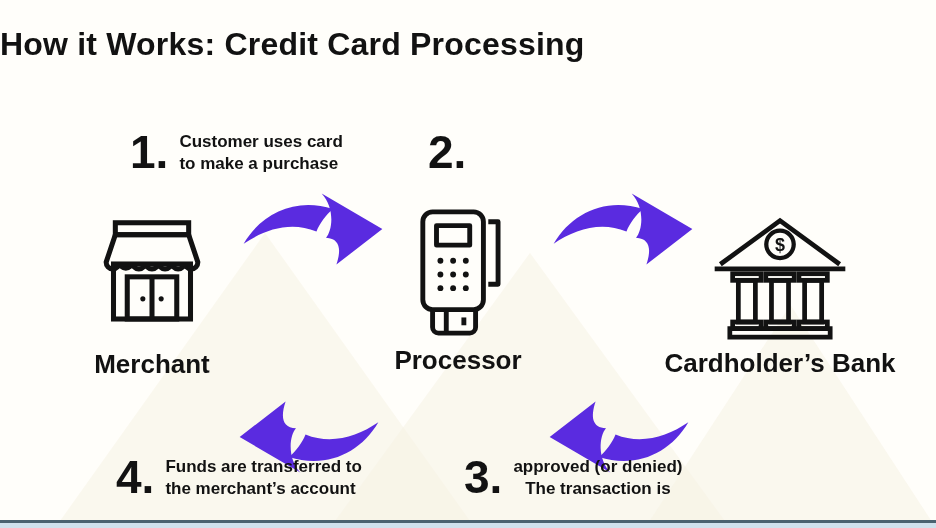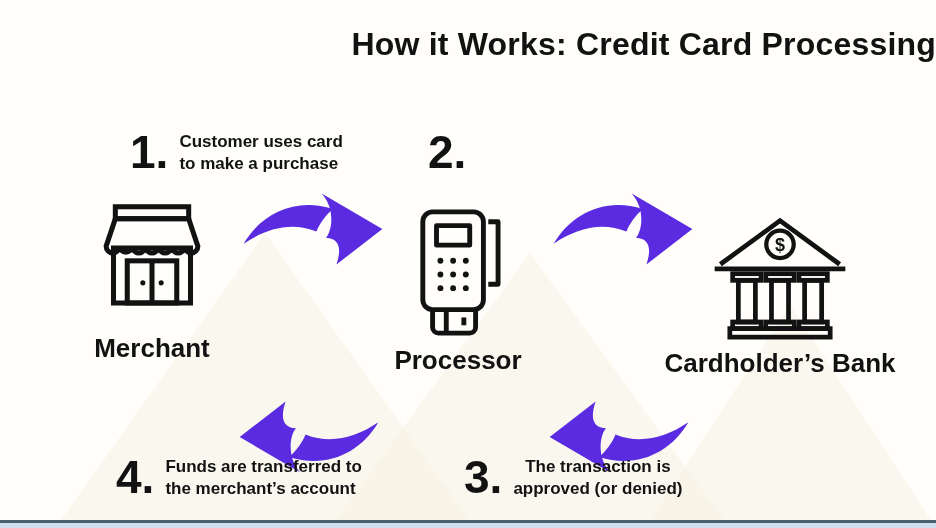--- a/index.html
+++ b/index.html
@@ -5,21 +5,21 @@
   :root{
     --arrow:#5a2be0; --ink:#121212; --background:#fffefa;
     --watermark:#f5f3e4; --footer-line:#4a626f; --footer-strip:#cfe1ec;
   }
   html,body{margin:0;padding:0;}
   body{font-family:"Liberation Sans",sans-serif;background:#fff;}
   .stage{position:relative;width:936px;height:528px;background:var(--background);overflow:hidden;}
   .tri{position:absolute;background:var(--watermark);opacity:.55;
        clip-path:polygon(50% 0,0 100%,100% 100%);z-index:0;}
   .layer{position:absolute;inset:0;z-index:1;}
-  .title{position:absolute;left:0;right:0;top:26px;text-align:right;
+  .title{position:absolute;left:0;right:0;top:26px;text-align:left;
          font-size:32px;font-weight:700;color:var(--ink);letter-spacing:.2px;}
   .step{position:absolute;display:flex;align-items:flex-start;color:var(--ink);}
   .step-number{font-size:46px;font-weight:700;line-height:.95;margin-right:11px;}
   .step-text{font-size:17px;font-weight:700;line-height:1.32;}
   .step-text.center{text-align:center;}
   .entity{position:absolute;display:flex;flex-direction:column;align-items:center;color:var(--ink);}
   .entity .icon{color:var(--ink);line-height:0;}
   .entity-label{font-size:26px;font-weight:700;margin-top:8px;white-space:nowrap;}
   .arrow{position:absolute;color:var(--arrow);line-height:0;}
   .arrow.flip svg{transform:rotate(180deg);}
@@ -61,21 +61,21 @@
       </svg>
     </div>
 
     <div class="arrow" style="left:542px;top:190px;">
       <svg width="162" height="78" viewBox="0 0 170 90" fill="currentColor">
         <path d="M5,62 C26,26 66,8 108,22 C100,29 93,38 89,48 C60,36 30,45 5,62 Z"></path>
         <path d="M95,4 L165,45 L112,86 C118,68 116,56 100,55 C108,46 110,20 95,4 Z"></path>
       </svg>
     </div>
 
-    <div class="entity" style="left:62px;top:204px;width:180px;">
+    <div class="entity" style="left:62px;top:220px;width:180px;">
       <span class="icon">
         <svg width="110" height="121" viewBox="0 0 120 132" fill="none" stroke="currentColor" stroke-width="5.5" stroke-linejoin="miter">
           <rect x="20" y="3" width="80" height="13"></rect>
           <path d="M10,46 L20,16 L100,16 L110,46
                    a7.15,7.5 0 0 1 -14.3,0 a7.15,7.5 0 0 1 -14.3,0 a7.15,7.5 0 0 1 -14.3,0
                    a7.15,7.5 0 0 1 -14.3,0 a7.15,7.5 0 0 1 -14.3,0 a7.15,7.5 0 0 1 -14.2,0
                    a7.15,7.5 0 0 1 -14.3,0 Z"></path>
           <rect x="18" y="48" width="84" height="60"></rect>
           <rect x="33" y="62" width="54" height="46"></rect>
           <line x1="60" y1="62" x2="60" y2="108"></line>
@@ -149,22 +149,22 @@
       <div class="step-number">4.</div>
       <div class="step-text">
         <div>Funds are transferred to</div>
         <div>the merchant’s account</div>
       </div>
     </div>
 
     <div class="step" style="left:464px;top:456px;">
       <div class="step-number">3.</div>
       <div class="step-text center">
+        <div>approved (or denied)</div>
         <div>The transaction is</div>
-        <div>approved (or denied)</div>
       </div>
     </div>
 
     <div class="footer-line"></div>
     <div class="footer-strip"></div>
 
   </div>
 </div>
 
 </body></html>

